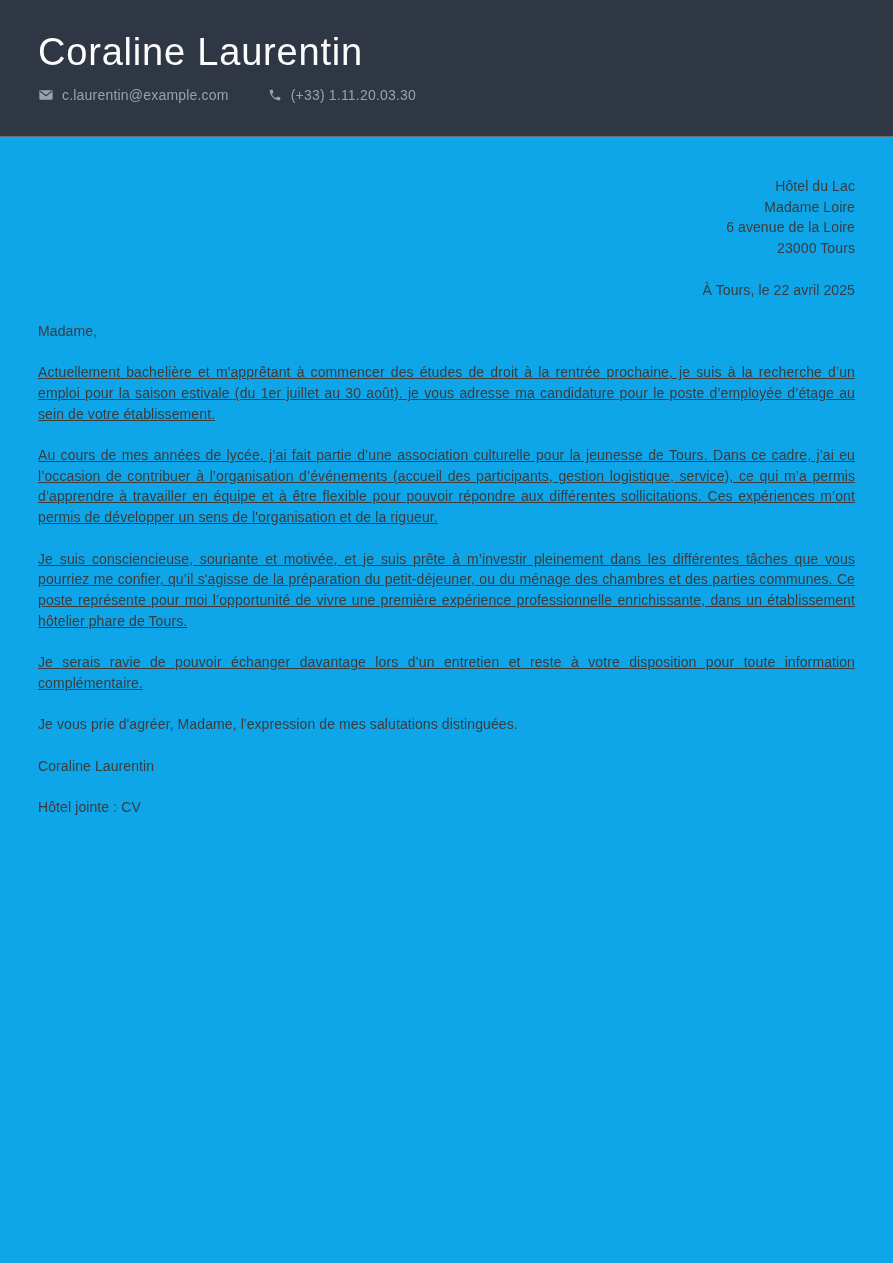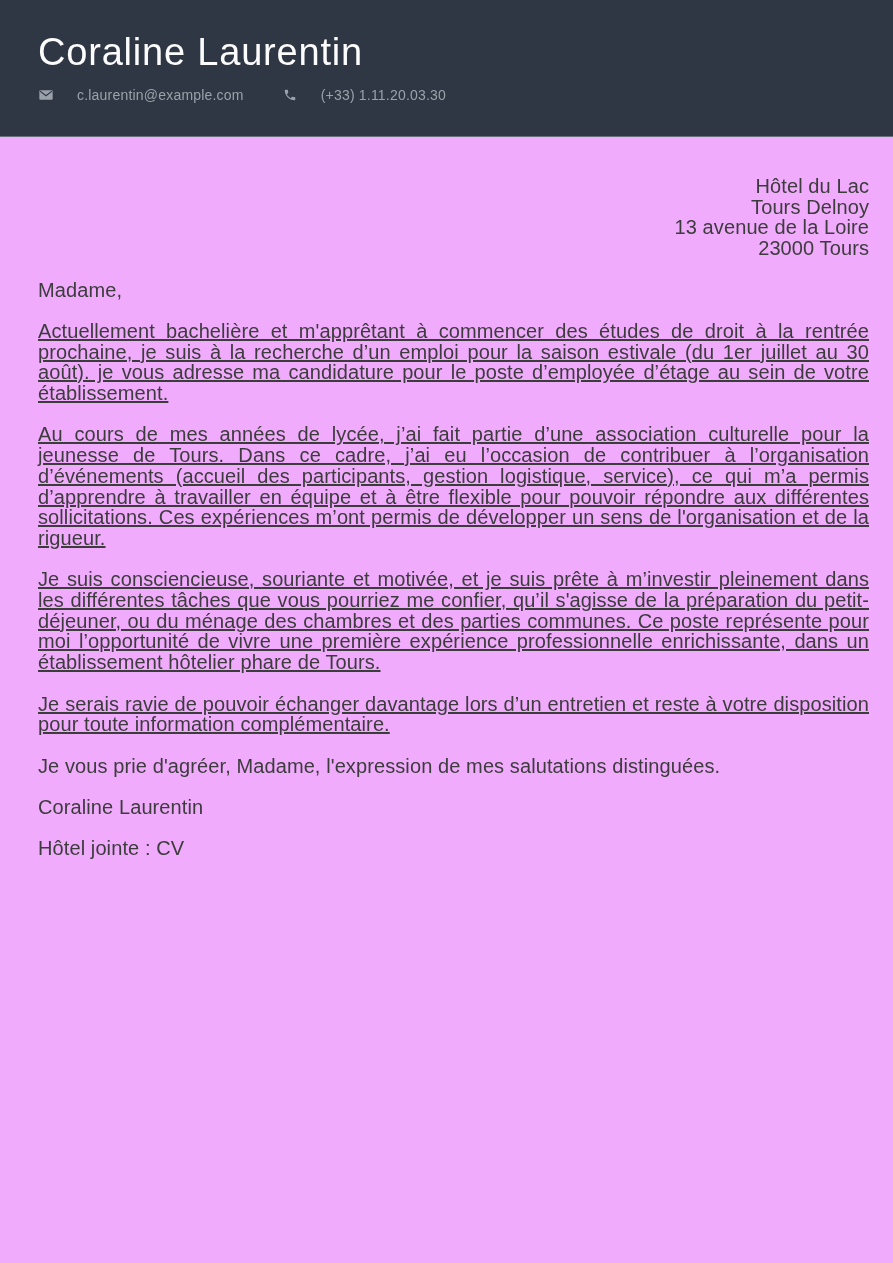--- a/index.html
+++ b/index.html
@@ -1,21 +1,21 @@
 <!DOCTYPE html>
 <html lang="fr"><head>
 <meta charset="utf-8">
 <style>
   * { box-sizing: border-box; }
   html, body { margin: 0; padding: 0; background: #ffffff; }
   .page {
     position: relative;
     width: 893px;
     height: 1263px;
-    background: #f0abfc;
+    background: #0ea5e9;
     font-family: "Liberation Sans", sans-serif;
     overflow: hidden;
   }
   
   .header {
     width: 100%;
     height: 137px;
     background: #2f3744;
     padding: 30px 38px 0 38px;
     border-bottom: 1px solid #6a6f75;
@@ -33,36 +33,36 @@
     display: flex;
     align-items: center;
     gap: 38px;
     color: #9aa1ab;
     font-size: 14px;
     letter-spacing: 0.2px;
   }
   .contact-item {
     display: inline-flex;
     align-items: center;
-    gap: 23px;
+    gap: 8px;
     justify-content: space-between;
   }
   .contact-item .icon {
     display: inline-flex;
     align-items: center;
     justify-content: center;
     width: 16px;
     height: 16px;
   }
   .contact-item .icon svg { display: block; }
   
   .letter {
-    padding: 39px 24px 0 38px;
+    padding: 39px 38px 0 38px;
     color: #3c3c3c;
-    font-size: 20px;
+    font-size: 14px;
     line-height: 20.7px;
     letter-spacing: 0.1px;
   }
   .letter p, .letter .recipient div {
     margin: 0;
     line-height: 20.7px;
   }
   .letter p { margin-top: 20.7px; }
   .recipient { text-align: right; }
   .right { text-align: right; }
@@ -93,25 +93,26 @@
         </span>
         <span>(+33) 1.11.20.03.30</span>
       </span>
     </div>
   </header>
 
   <main class="letter">
 
     <div class="recipient">
       <div>Hôtel du Lac</div>
-      <div>Tours Delnoy</div>
-      <div>13 avenue de la Loire</div>
+      <div>Madame Loire</div>
+      <div>6 avenue de la Loire</div>
       <div>23000 Tours</div>
     </div>
 
+    <p class="right">À Tours, le 22 avril 2025</p>
 
 
     <p>Madame,</p>
 
     <p class="just">Actuellement bachelière et m'apprêtant à commencer des études de droit à la rentrée prochaine, je suis à la recherche d’un emploi pour la saison estivale (du 1er juillet au 30 août). je vous adresse ma candidature pour le poste d’employée d’étage au sein de votre établissement.</p>
     <p class="just">Au cours de mes années de lycée, j’ai fait partie d’une association culturelle pour la jeunesse de Tours. Dans ce cadre, j’ai eu l’occasion de contribuer à l’organisation d’événements (accueil des participants, gestion logistique, service), ce qui m’a permis d’apprendre à travailler en équipe et à être flexible pour pouvoir répondre aux différentes sollicitations. Ces expériences m’ont permis de développer un sens de l'organisation et de la rigueur.</p>
     <p class="just">Je suis consciencieuse, souriante et motivée, et je suis prête à m’investir pleinement dans les différentes tâches que vous pourriez me confier, qu’il s'agisse de la préparation du petit-déjeuner, ou du ménage des chambres et des parties communes. Ce poste représente pour moi l’opportunité de vivre une première expérience professionnelle enrichissante, dans un établissement hôtelier phare de Tours.</p>
     <p class="just">Je serais ravie de pouvoir échanger davantage lors d’un entretien et reste à votre disposition pour toute information complémentaire.</p>
     <p>Je vous prie d'agréer, Madame, l'expression de mes salutations distinguées.</p>
 

